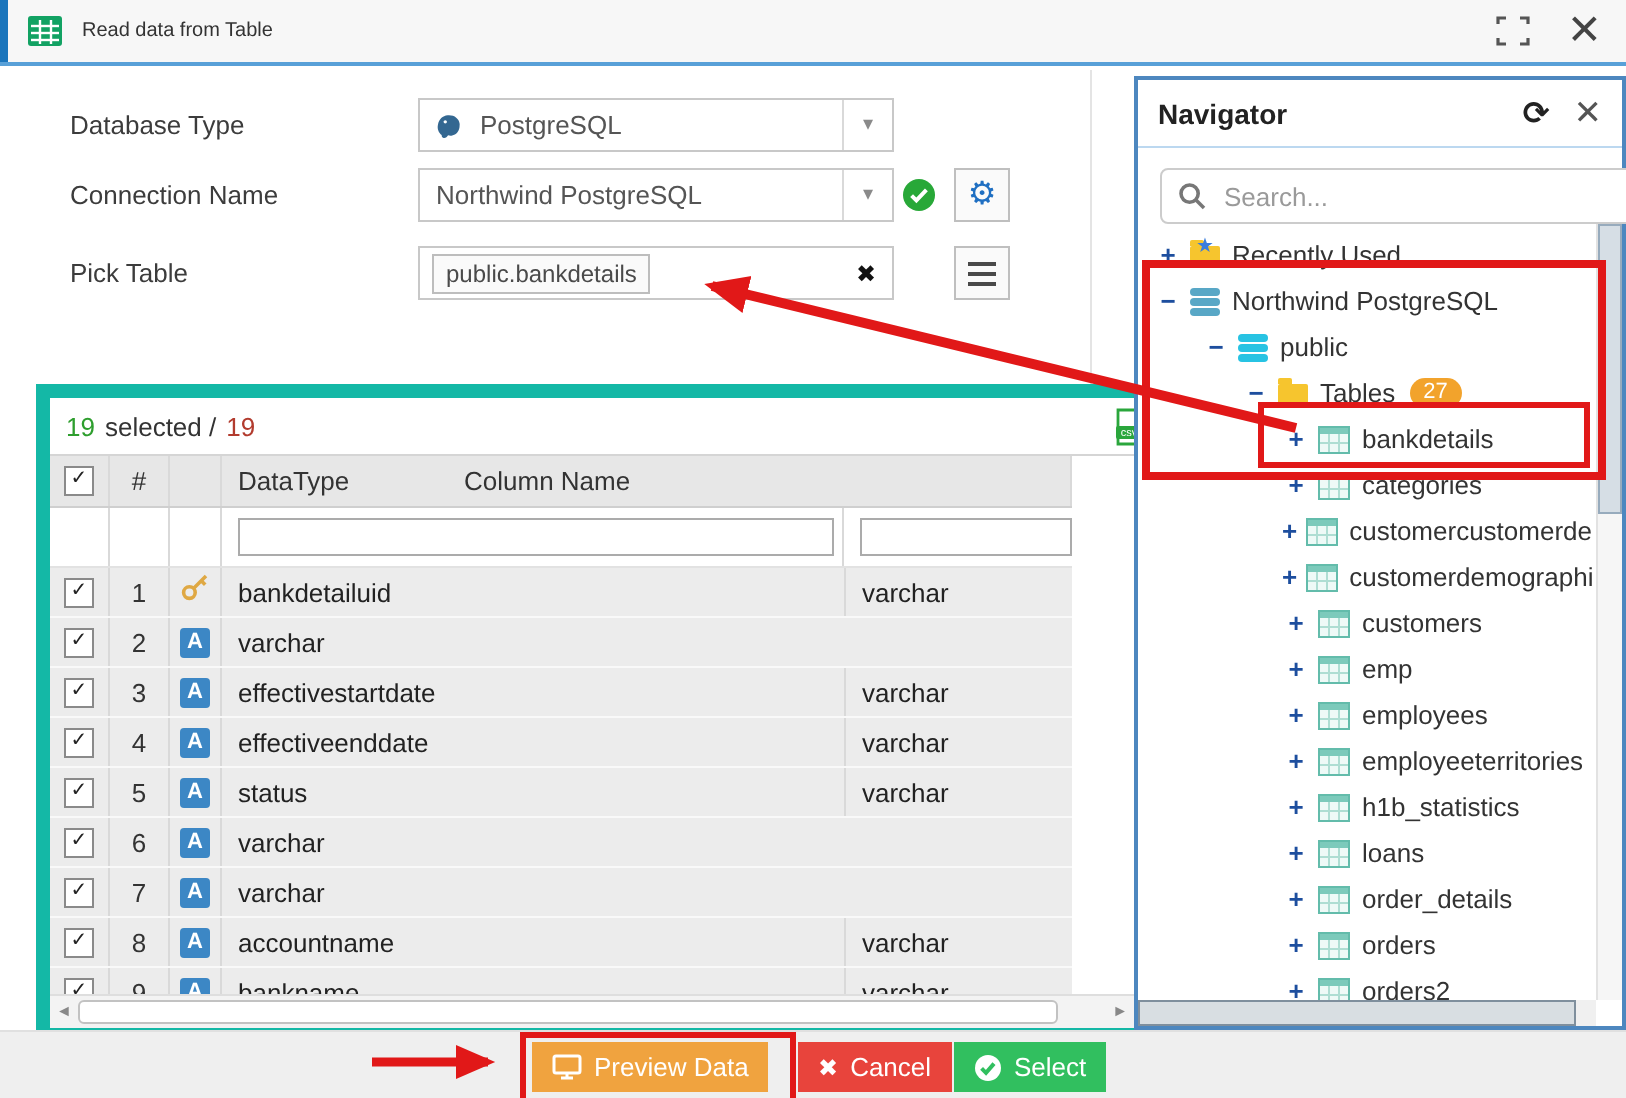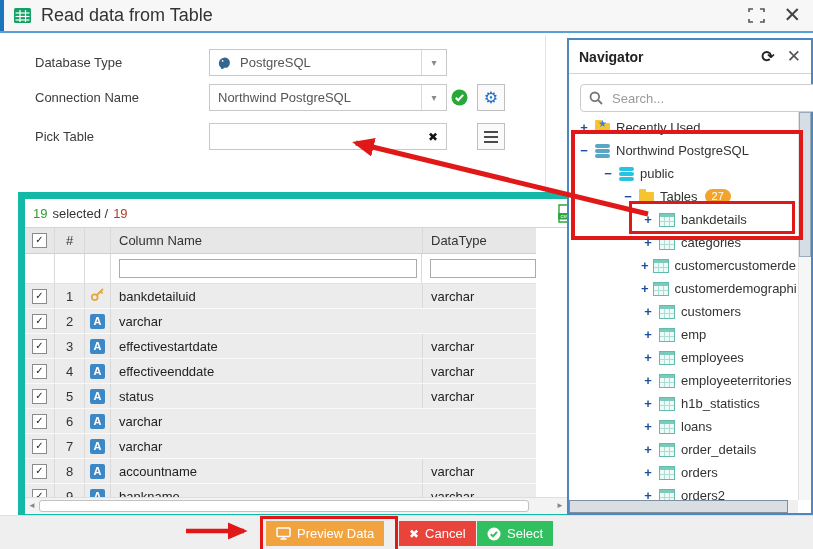--- a/index.html
+++ b/index.html
@@ -4,21 +4,21 @@
 <style>
   html,body{margin:0;padding:0;background:#fff;}
   #app{position:relative;width:813px;height:549px;overflow:hidden;
        font-family:"Liberation Sans","DejaVu Sans",sans-serif;color:#333;background:#fff;}
 
   
   #titlebar{position:absolute;left:0;top:0;width:813px;height:33px;background:#f7f7f7;
             border-bottom:2px solid #58a0d8;box-sizing:border-box;display:flex;align-items:center;}
   #accent{position:absolute;left:0;top:0;width:4px;height:31px;background:#1b75bc;}
   #title-icon{margin-left:14px;display:inline-flex;}
-  #title{margin-left:10px;font-size:18px;color:#333;}
+  #title{margin-left:10px;font-size:10px;color:#333;}
   #maxbtn{position:absolute;right:48px;top:8px;cursor:pointer;display:inline-flex;}
   #closebtn{position:absolute;right:12px;top:3px;font-size:21px;color:#444;cursor:pointer;font-weight:400;}
 
   #pane-divider{position:absolute;left:545px;top:35px;width:1px;height:480px;background:#e4e4e4;}
 
   
   .frow{position:absolute;left:0;height:27px;display:flex;align-items:center;}
   .flabel{position:absolute;left:35px;font-size:13px;color:#3c3c3c;}
   .combo{position:absolute;left:209px;width:238px;height:27px;border:1px solid #c8c8c8;background:#fff;
          box-sizing:border-box;display:flex;align-items:center;cursor:pointer;}
@@ -200,20 +200,21 @@
         </svg>
     </span>
     <div class="sqbtn">
       <span id="gear-glyph">⚙</span>
     </div>
   </div>
 
   <div class="frow" style="top:123px;width:546px;">
     <span class="flabel">Pick Table</span>
     <div id="picktable-field">
+      <span id="table-chip">public.bankdetails</span>
       <span id="chip-clear">✖</span>
     </div>
     <div class="sqbtn">
       <span class="bars">
           <i></i>
           <i></i>
           <i></i>
         </span>
     </div>
   </div>
@@ -232,22 +233,22 @@
           </svg>
       </span>
     </div>
 
     <div id="gridhead" class="grow">
       <div class="gcell c1">
           <span class="cb">✓</span>
         </div>
       <div class="gcell c2">#</div>
       <div class="gcell c3"></div>
+      <div class="gcell c5">DataType</div>
       <div class="gcell c4">Column Name</div>
-      <div class="gcell c5">DataType</div>
     </div>
 
     <div id="filterrow" class="grow">
       <div class="gcell c1"></div>
         <div class="gcell c2"></div>
         <div class="gcell c3"></div>
       <div class="gcell c4">
           <input id="filter-name" style="">
         </div>
       <div class="gcell c5">

